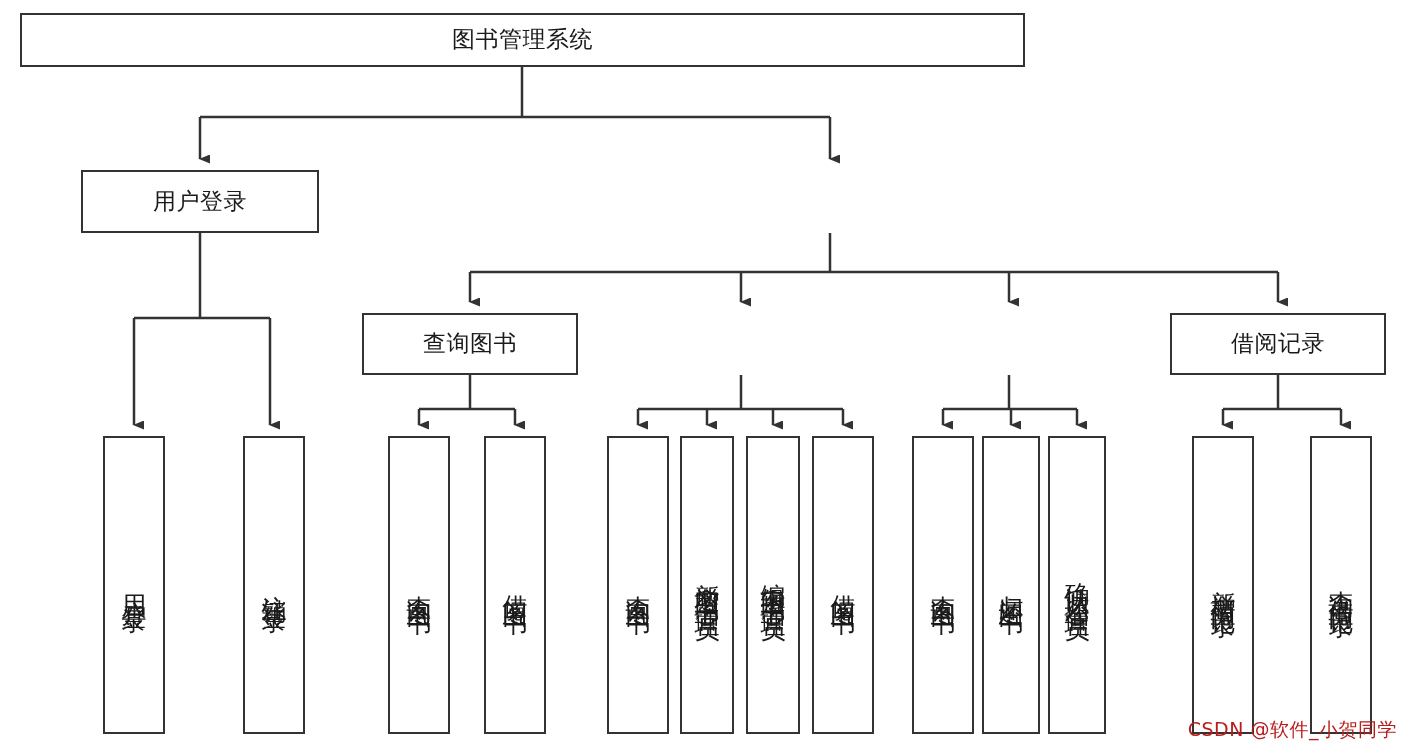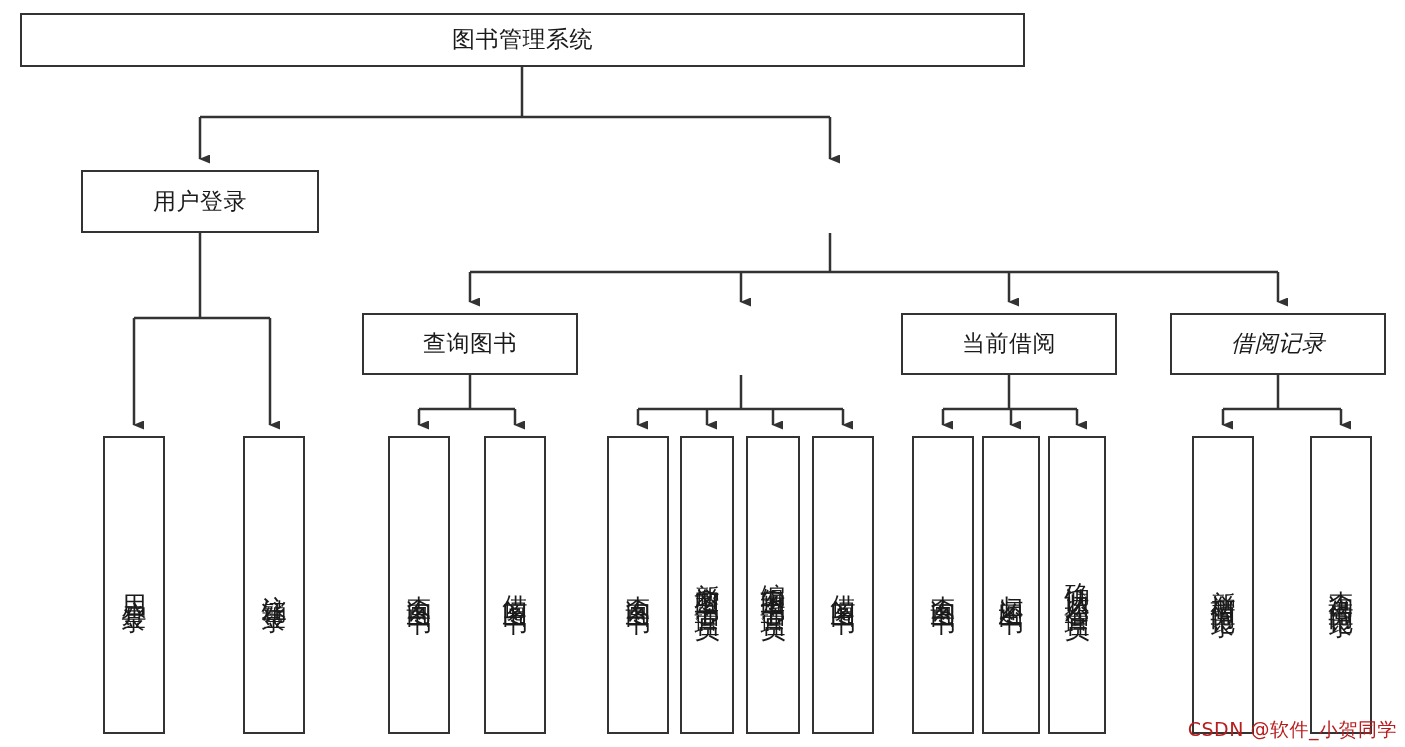--- a/index.html
+++ b/index.html
@@ -130,24 +130,21 @@
     <span class="label">图书管理系统</span>
   </div>
 
   <div class="node horiz" style="left:81px;top:170px;width:238px;height:63px;">
     <span class="label">用户登录</span>
   </div>
 
   <div class="node horiz" style="left:362px;top:313px;width:216px;height:62px;">
     <span class="label">查询图书</span>
   </div>
-  <div class="node horiz" style="left:901px;top:313px;width:216px;height:62px;">
-    <span class="label">当前借阅</span>
-  </div>
-  <div class="node horiz" style="left:1170px;top:313px;width:216px;height:62px;font-style:italic;">
+  <div class="node horiz" style="left:1170px;top:313px;width:216px;height:62px;">
     <span class="label">借阅记录</span>
   </div>
 
   <div class="node vert" style="left:103px;top:436px;width:62px;height:298px;">
     <span class="label">用户登录</span>
   </div>
   <div class="node vert" style="left:243px;top:436px;width:62px;height:298px;">
     <span class="label">注销登录</span>
   </div>
 

